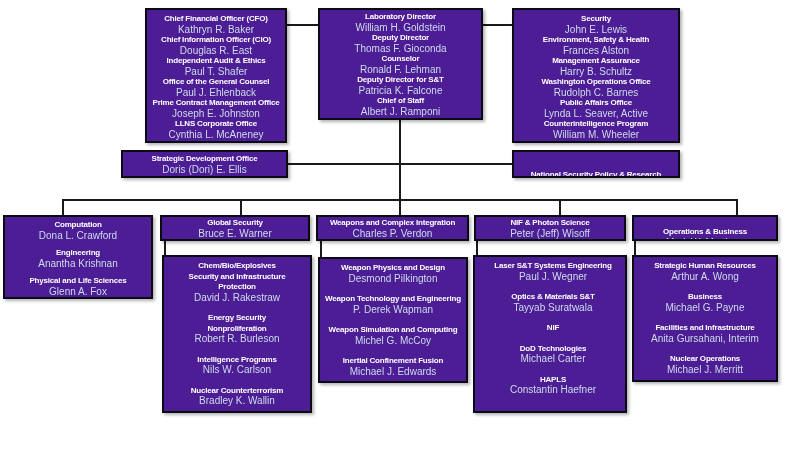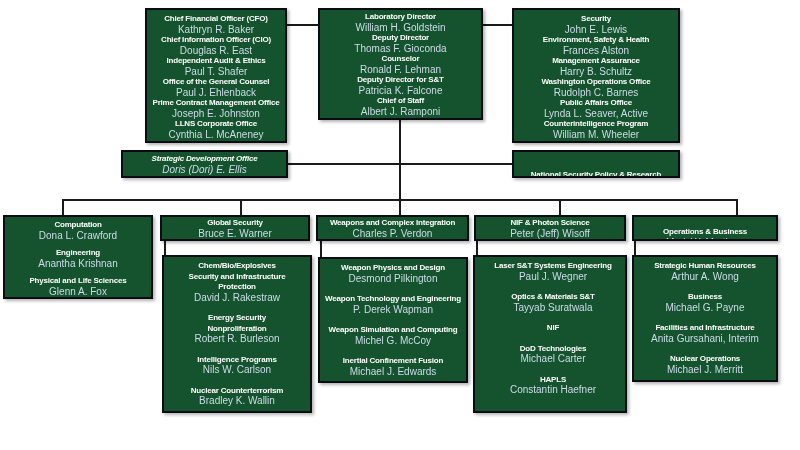--- a/index.html
+++ b/index.html
@@ -7,21 +7,21 @@
     width:800px;height:450px;
     background:#ffffff;
     font-family:"Liberation Sans", sans-serif;
     position:relative;
     overflow:hidden;
   }
   #stage{position:absolute;left:0;top:0;width:800px;height:450px;}
   .box{
     position:absolute;
     box-sizing:border-box;
-    background:#14532d;
+    background:#4c1d95;
     border:2px solid #0b0b14;
     box-shadow:2px 2px 3px rgba(0,0,0,0.30);
     text-align:center;
     overflow:hidden;
   }
   .entry{line-height:10.5px;}
   .title{
     color:#ffffff;font-weight:700;font-size:8px;
     letter-spacing:-0.2px;white-space:pre-line;
   }
@@ -30,21 +30,21 @@
   .spaced{padding:4px 2px 0 2px;text-align:center;}
   .spaced .entry + .entry{margin-top:10px;}
   .spaced-sm{padding:3px 2px 0 2px;}
   .spaced-sm .entry + .entry{margin-top:7px;}
   .conn{position:absolute;background:#1a1a1a;}
 
   
   #exec-left{left:145px;top:8px;width:142px;height:135px;padding-top:4px;}
   #director{left:318px;top:8px;width:165px;height:112px;padding-top:2px;}
   #exec-right{left:512px;top:8px;width:168px;height:135px;padding-top:4px;}
-  #sdo{left:121px;top:150px;width:167px;height:28px;padding-top:2px;font-style:italic;}
+  #sdo{left:121px;top:150px;width:167px;height:28px;padding-top:2px;}
   #nspr{left:512px;top:150px;width:168px;height:28px;padding-top:18px;}
   #computation{left:3px;top:215px;width:150px;height:84px;}
   #gs-hdr{left:160px;top:215px;width:150px;height:26px;padding-top:1px;}
   #weapons-hdr{left:316px;top:215px;width:153px;height:26px;padding-top:1px;}
   #nif-hdr{left:474px;top:215px;width:152px;height:26px;padding-top:1px;}
   #ops-hdr{left:632px;top:215px;width:146px;height:26px;padding-top:10px;}
   #gs-sub{left:162px;top:255px;width:150px;height:158px;}
   #weapons-sub{left:318px;top:257px;width:150px;height:126px;}
   #nif-sub{left:473px;top:255px;width:154px;height:158px;padding-left:8px;}
   #ops-sub{left:632px;top:255px;width:146px;height:127px;}

